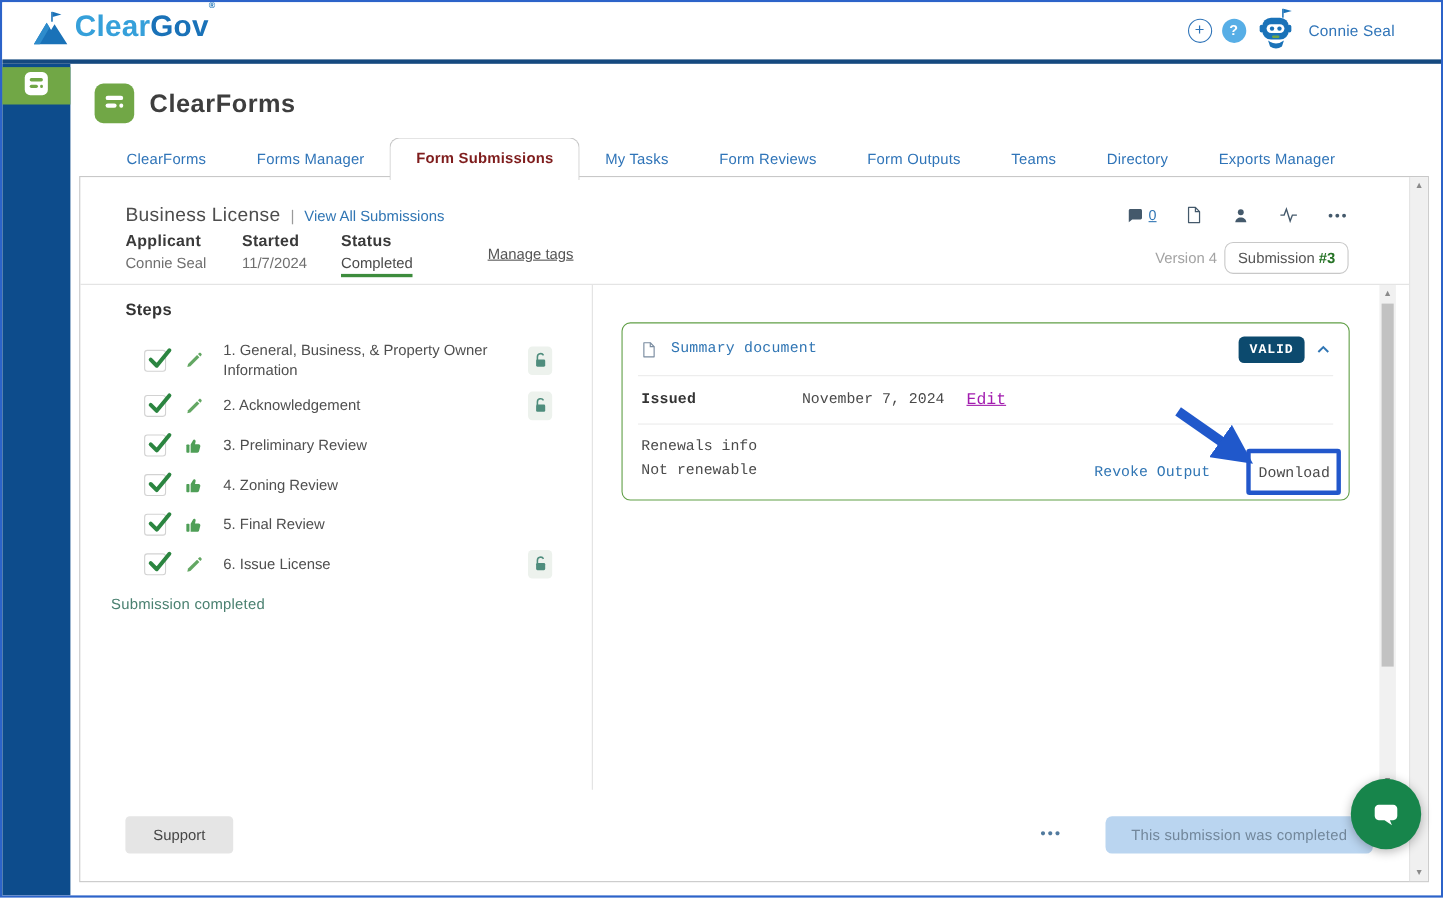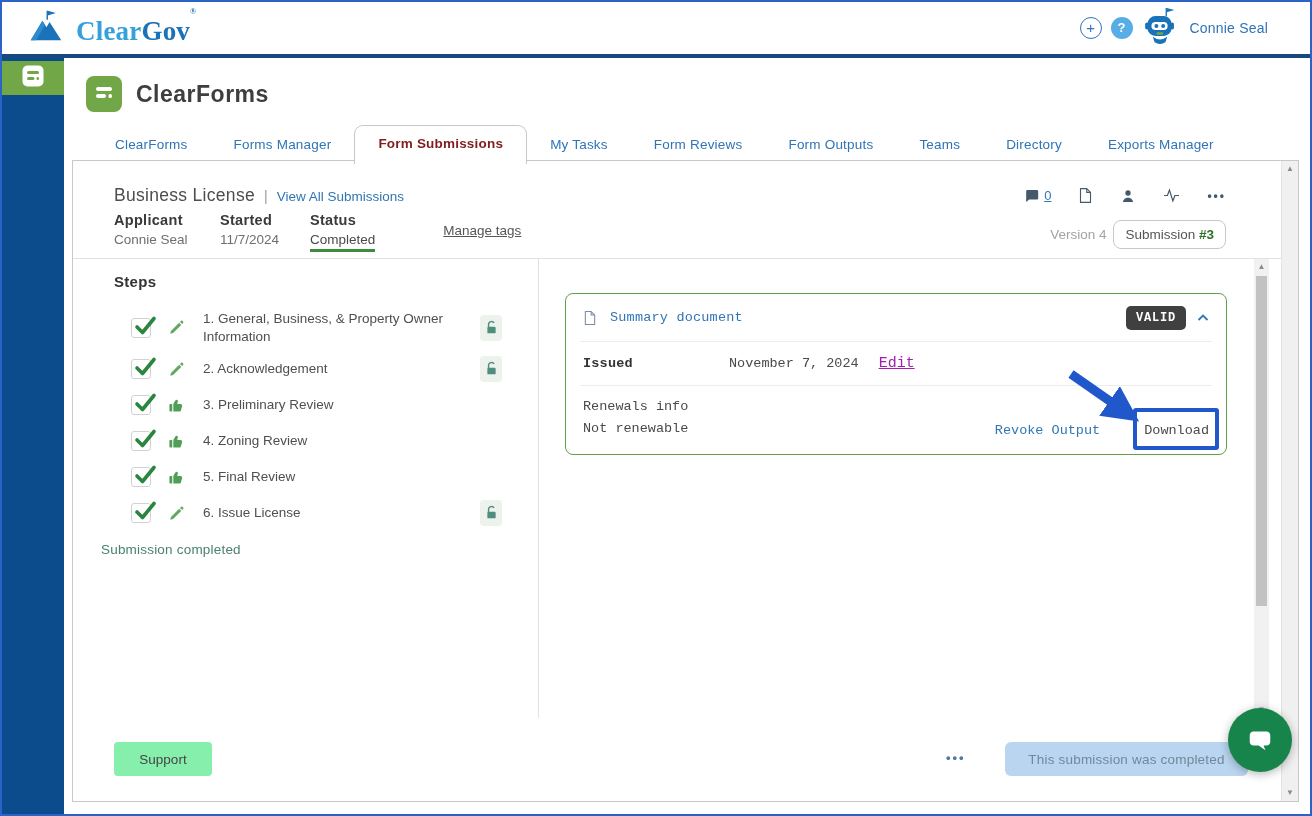--- a/index.html
+++ b/index.html
@@ -8,21 +8,21 @@
     width:1312px; height:816px; position:relative; overflow:hidden;
     font-family:"Liberation Sans","DejaVu Sans",sans-serif; background:#fff;
     -webkit-font-smoothing:antialiased;
   }
   .frame { position:absolute; inset:0; border:2px solid #2c63c9; overflow:hidden; background:#fff; }
 
   
   .topbar { position:absolute; top:0; left:0; right:0; height:56px; background:#fff;
     border-bottom:4px solid #15497f; display:flex; align-items:center; justify-content:space-between;
     padding:0 42px 0 26px; z-index:5; }
-  .logo { display:flex; align-items:flex-end; gap:12px;font-family:Liberation Serif, serif; }
+  .logo { display:flex; align-items:flex-start; gap:4px; }
   .logo-text { font-size:27px; font-weight:700; letter-spacing:.2px; }
   .logo-clear { color:#36a0da; } .logo-gov { color:#1a72b8; }
   .logo-reg { font-size:8px; color:#1a72b8; vertical-align:top; position:relative; top:-9px; }
   .topbar-right { display:flex; align-items:center; gap:9px; }
   .plus-btn { width:22px; height:22px; border:1.5px solid #2f74b8; border-radius:50%; color:#2f74b8;
     font-size:15px; line-height:19px; text-align:center; cursor:pointer; }
   .help-btn { width:22px; height:22px; background:#57aee6; border-radius:50%; color:#fff;
     font-size:13px; font-weight:700; line-height:22px; text-align:center; cursor:pointer; }
   .user-name { color:#2f74b8; font-size:14px; letter-spacing:.2px; margin-left:3px; }
 
@@ -83,38 +83,38 @@
   .step-label { margin-left:17px; font-size:13.5px; color:#4f4f4f; line-height:1.3; max-width:250px; cursor:pointer; }
   .lock-chip { position:absolute; right:36px; top:50%; transform:translateY(-50%); width:22px; height:26px;
     background:#edf2ed; border-radius:4px; display:flex; align-items:center; justify-content:center; cursor:pointer; }
   .steps-footer { margin-top:17px; margin-left:-13px; color:#4a8070; font-size:13.5px; letter-spacing:.2px; }
 
   .detail-col { flex:1; position:relative; padding:34px 0 0 26px; }
   .output-card { width:662px; border:1.5px solid #619f47; border-radius:8px; background:#fff; padding:0 14px;font-family:Liberation Mono, monospace; }
   .card-header { display:flex; align-items:center; height:47px; padding:0 3px; }
   .card-title { margin-left:13px; color:#3176b4; font-size:13.5px; letter-spacing:.2px; cursor:pointer; }
   .card-spacer { flex:1; }
-  .valid-badge { background:#404040; color:#fff; font-size:12px; font-weight:700; letter-spacing:.8px;
+  .valid-badge { background:#0c4a6e; color:#fff; font-size:12px; font-weight:700; letter-spacing:.8px;
     padding:5px 10px; border-radius:5px; }
   .chev { margin-left:11px; display:flex; cursor:pointer; }
   .card-div { height:1px; background:#ececec; }
   .issued-row { display:flex; align-items:center; height:43px; padding:0 3px; }
   .issued-label { width:146px; font-weight:700; font-size:13.5px; color:#333; letter-spacing:.2px; }
   .issued-value { font-size:13.5px; color:#4a4a4a; }
   .edit-link { margin-left:20px; color:#a21caf; text-decoration:underline; font-size:15px; cursor:pointer; }
   .card-bottom { display:flex; justify-content:space-between; align-items:flex-end; padding:10px 3px 15px 3px; }
   .renewals { font-size:13.5px; color:#4a4a4a; line-height:1.6; }
   .actions { display:flex; align-items:center; gap:44px; }
   .revoke { color:#3176b4; font-size:13.5px; cursor:pointer; }
   .download-wrap { position:relative; }
   .download { color:#4a4a4a; font-size:13.5px; cursor:pointer; }
   .dl-box { position:absolute; left:-11px; right:-10px; top:-13px; bottom:-11px; border:4px solid #2257cb; border-radius:3px; pointer-events:none; }
 
   
-  .support-btn { position:absolute; left:41px; top:581px; width:98px; height:34px; background:#86efac;
+  .support-btn { position:absolute; left:41px; top:581px; width:98px; height:34px; background:#e5e5e5;
     border-radius:4px; font-size:13.5px; color:#454545; display:flex; align-items:center; justify-content:center; cursor:pointer; }
   .footer-more { position:absolute; left:873px; top:589px; color:#517a9e; font-size:13px; font-weight:700; letter-spacing:2px; cursor:pointer; }
   .footer-banner { position:absolute; left:932px; top:581px; width:243px; height:34px; background:#bad5f0;
     border-radius:6px; color:#72879b; font-size:13.5px; display:flex; align-items:center; justify-content:center; letter-spacing:.2px; }
 
   
   .scrollbar-outer { position:absolute; top:0; right:0; bottom:0; width:17px; background:#f0f0f0; border-left:1px solid #e3e3e3; }
   .scrollbar-inner { position:absolute; top:98px; right:29px; width:15px; height:459px; background:#f1f1f1; }
   .sb-arrow { position:absolute; left:0; right:0; text-align:center; color:#8a8a8a; font-size:8px; line-height:16px; height:16px; cursor:pointer; }
   .sb-up { top:0; } .sb-down { bottom:0; }

